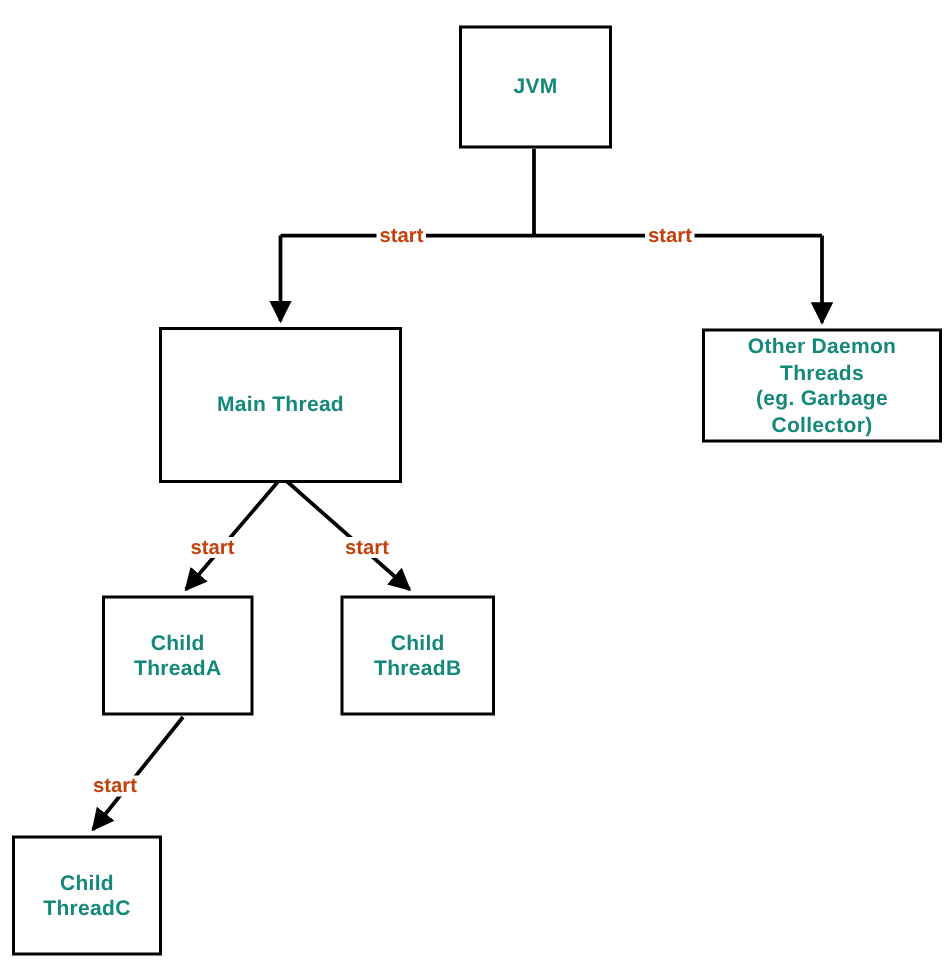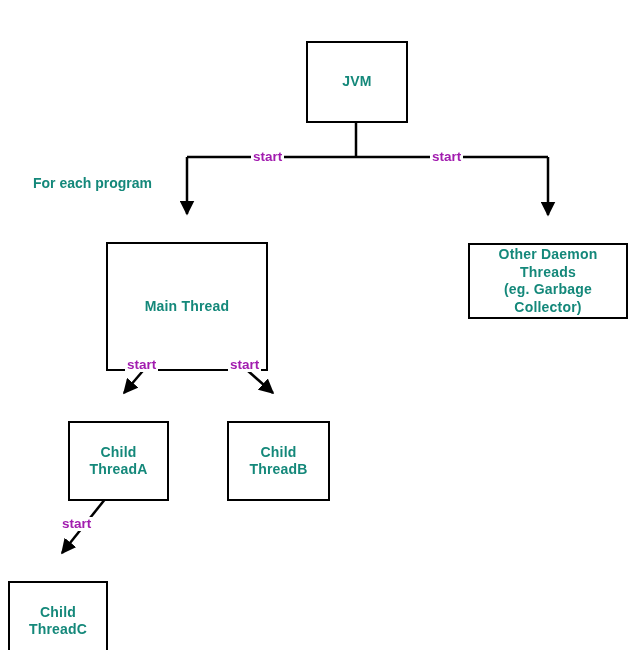--- a/index.html
+++ b/index.html
@@ -31,29 +31,28 @@
     background: #ffffff;
     display: flex;
     align-items: center;
     justify-content: center;
     text-align: center;
     color: #14887a;
     font-weight: bold;
     font-size: 14px;
     line-height: 1.25;
     letter-spacing: 0.2px;
-    margin-top: 24px;
   }
   .node-label {
     display: block;
     white-space: pre-line;
   }
   .edge-label {
     position: absolute;
-    color: #a21caf;
+    color: #c2410c;
     font-weight: bold;
     font-size: 13.5px;
     white-space: nowrap;
     background: #ffffff;
     padding: 0 2px;
     line-height: 1;
   }
   .note-label {
     position: absolute;
     color: #14887a;
@@ -87,21 +86,21 @@
 
     <path d="M 188 318 L 273 393" stroke="#000000" stroke-width="2.5" fill="none" marker-end="url(#arrow)"></path>
 
     <path d="M 122 478 L 62 553" stroke="#000000" stroke-width="2.5" fill="none" marker-end="url(#arrow)"></path>
   </svg>
 
   <div class="node" style="left:306px; top:17px; width:102px; height:82px;">
     <span class="node-label">JVM</span>
   </div>
 
-  <div class="node" style="left:106px; top:218px; width:162px; height:129px;">
+  <div class="node" style="left:106px; top:218px; width:162px; height:104px;">
     <span class="node-label">Main Thread</span>
   </div>
 
   <div class="node" style="left:468px; top:219px; width:160px; height:76px;">
     <span class="node-label">Other Daemon
 Threads
 (eg. Garbage
 Collector)</span>
   </div>
 
@@ -133,17 +132,14 @@
   </div>
 
   <div class="edge-label" style="left:228px; top:358px;">
     <span>start</span>
   </div>
 
   <div class="edge-label" style="left:60px; top:517px;">
     <span>start</span>
   </div>
 
-  <div class="note-label" style="left:33px; top:176px;">
-    <span>For each program</span>
-  </div>
 
 </div>
 
 </body></html>

